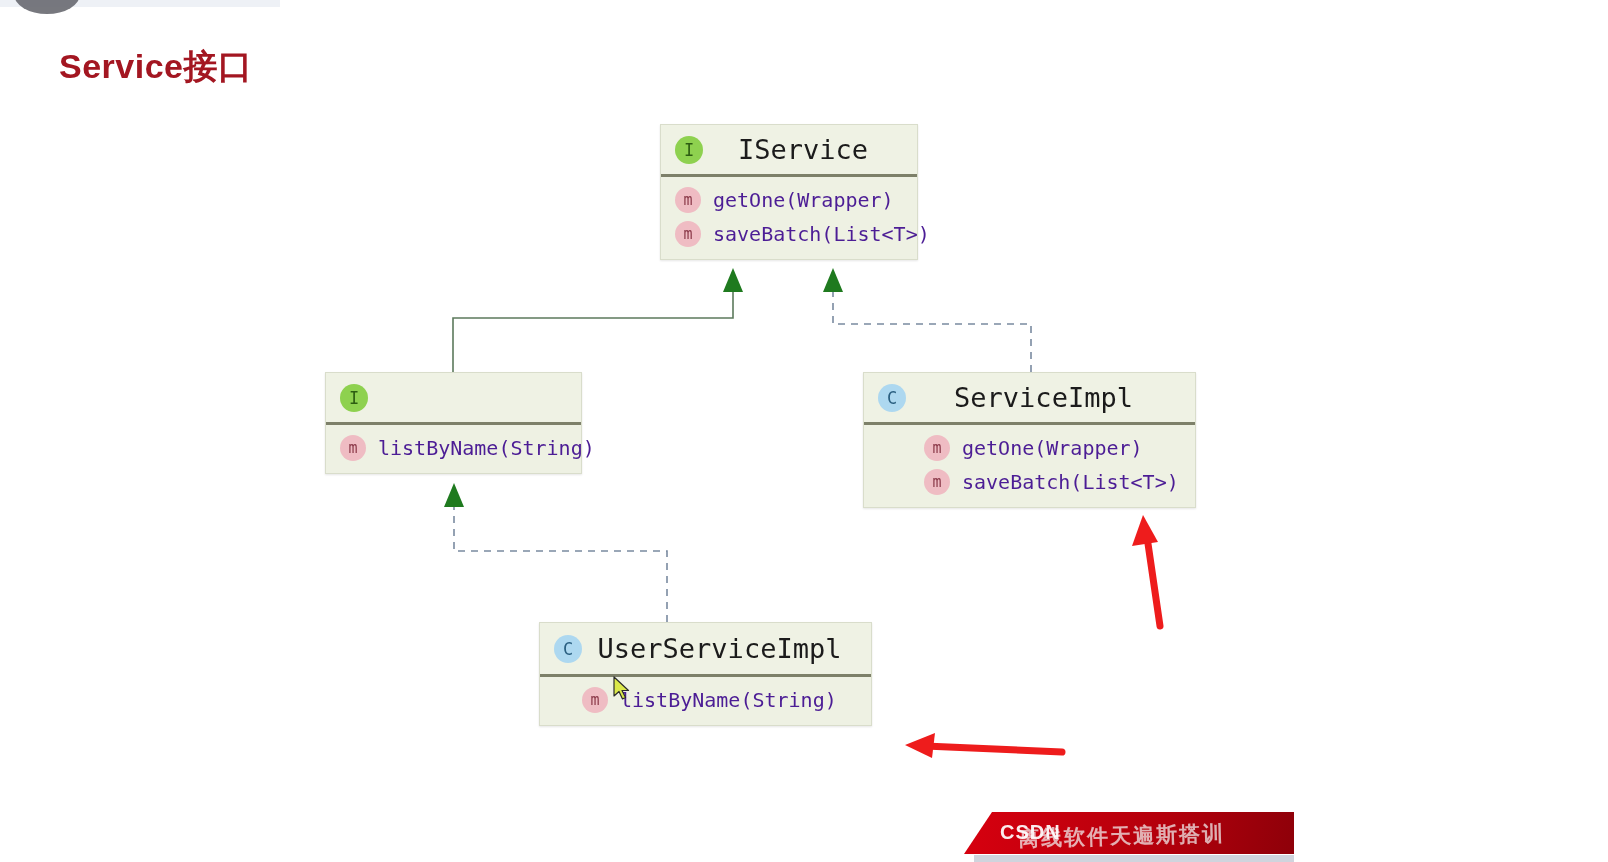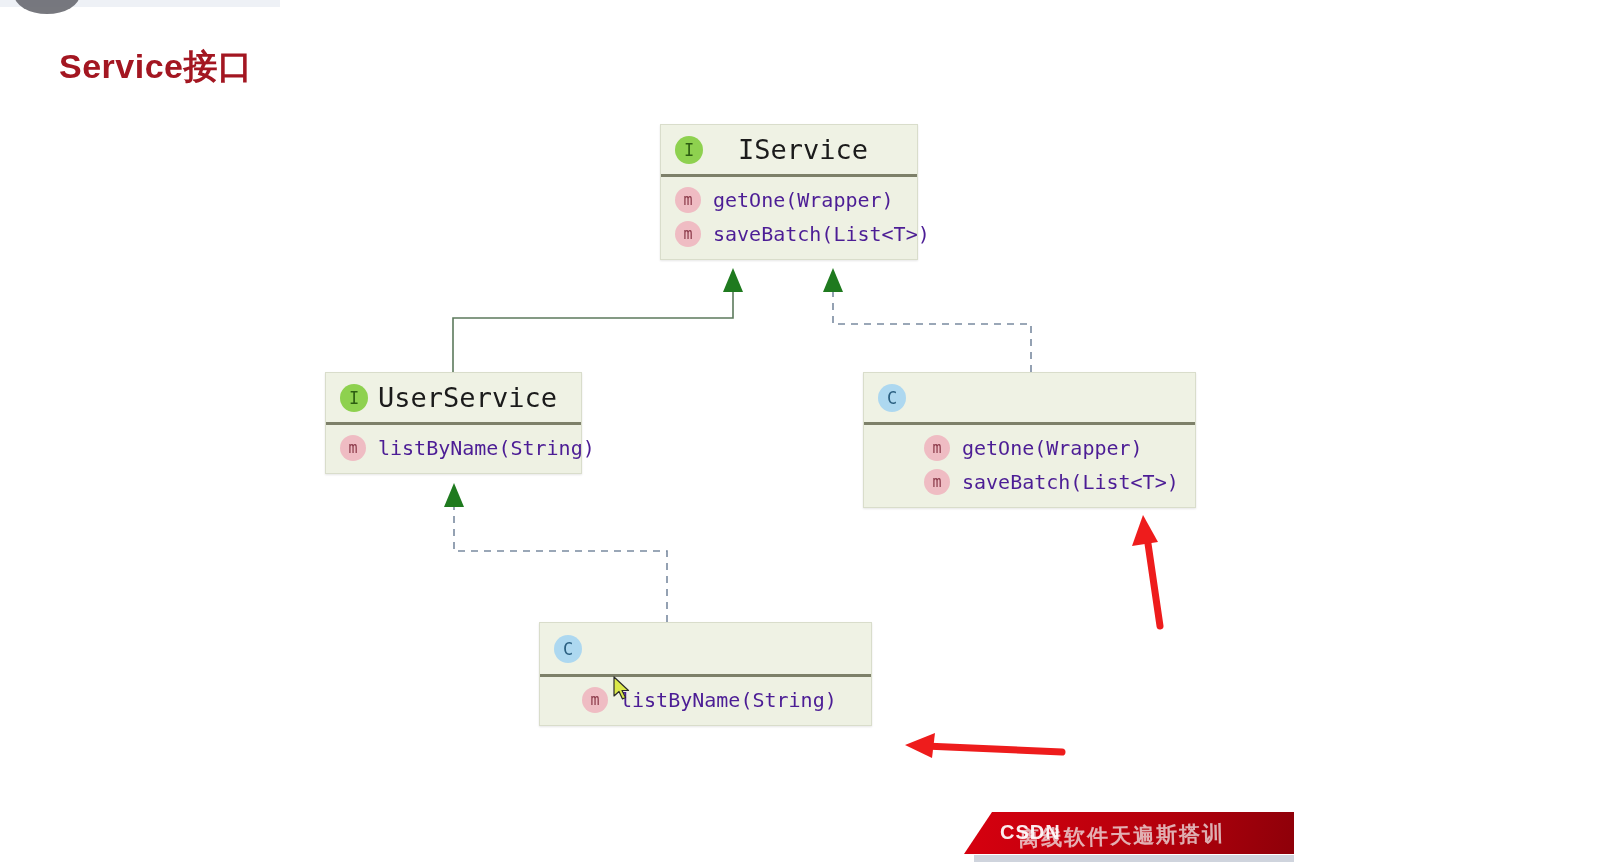--- a/index.html
+++ b/index.html
@@ -246,49 +246,50 @@
       <div class="member">
         <span class="badge badge-m">m</span>
         <span class="member-label">saveBatch(List&lt;T&gt;)</span>
       </div>
     </div>
   </div>
 
   <div class="uml-box" style="left:325px; top:372px; width:257px;">
     <div class="uml-header" style="height:52px;">
       <span class="badge badge-i">I</span>
-      <span class="uml-title">UserService</span>
     </div>
     <div class="uml-body">
       <div class="member">
         <span class="badge badge-m">m</span>
         <span class="member-label">listByName(String)</span>
       </div>
     </div>
   </div>
 
   <div class="uml-box" style="left:863px; top:372px; width:333px;">
     <div class="uml-header" style="height:52px;">
       <span class="badge badge-c">C</span>
+      <span class="uml-title">ServiceImpl</span>
     </div>
     <div class="uml-body" style="padding-left:46px;">
       <div class="member">
         <span class="badge badge-m">m</span>
         <span class="member-label">getOne(Wrapper)</span>
       </div>
       <div class="member">
         <span class="badge badge-m">m</span>
         <span class="member-label">saveBatch(List&lt;T&gt;)</span>
       </div>
     </div>
   </div>
 
   <div class="uml-box" style="left:539px; top:622px; width:333px;">
     <div class="uml-header" style="height:54px;">
       <span class="badge badge-c">C</span>
+      <span class="uml-title">UserServiceImpl</span>
     </div>
     <div class="uml-body" style="padding-left:28px;">
       <div class="member">
         <span class="badge badge-m">m</span>
         <span class="member-label">listByName(String)</span>
       </div>
     </div>
   </div>
 
   <svg class="cursor" viewBox="0 0 18 26" xmlns="http://www.w3.org/2000/svg">

